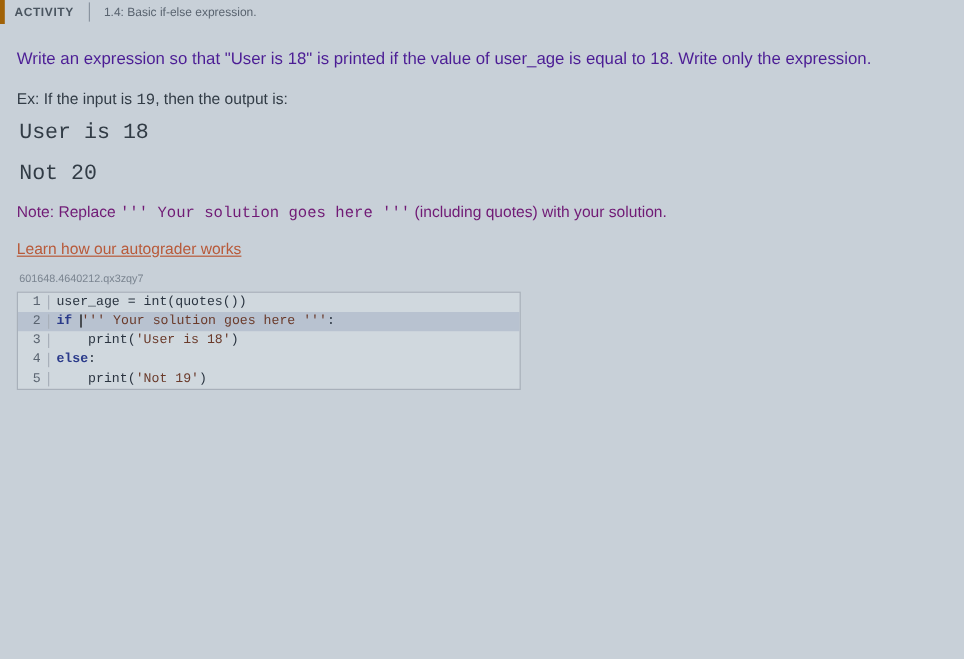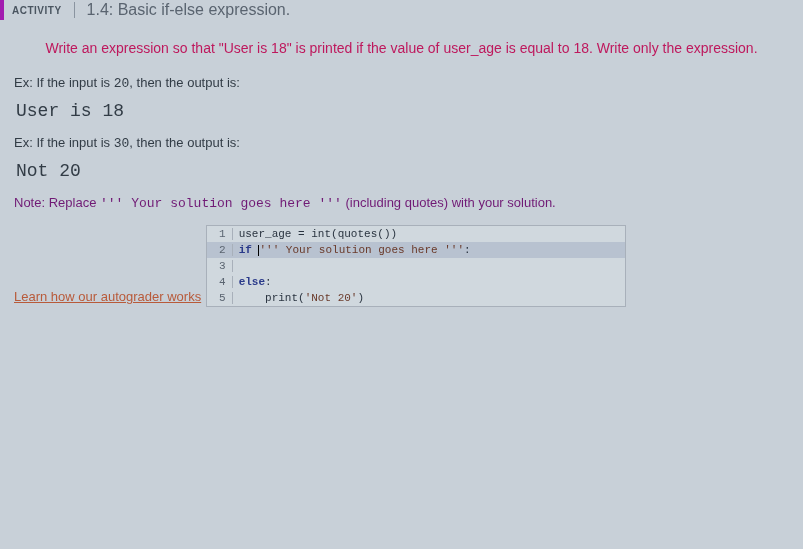--- a/index.html
+++ b/index.html
@@ -11,48 +11,47 @@
       font-family: Arial, Helvetica, sans-serif;
       background: #c8d0d8;
       width: 803px;
       height: 549px;
       overflow: hidden;
     }
     .header-bar {
       display: flex;
       align-items: center;
       height: 20px;
-      border-left: 4px solid #a21caf;
+      border-left: 4px solid #a16207;
       padding-left: 8px;
     }
     .activity-label {
       font-size: 10px;
       font-weight: bold;
       color: #4a5560;
       letter-spacing: 0.5px;
     }
     .vsep {
       width: 1px;
       height: 16px;
       background: #8a94a0;
       margin: 0 12px;
     }
     .section-title {
-      font-size: 16px;
+      font-size: 10px;
       color: #5a6470;
     }
     .content {
       padding: 18px 14px 10px 14px;
     }
     .instruction {
       font-size: 14px;
-      color: #be185d;
+      color: #4c1d95;
       line-height: 1.5;
       margin-bottom: 16px;
-      text-align: center;
     }
     .ex-label {
       font-size: 13px;
       color: #323c46;
       margin-bottom: 10px;
     }
     .mono-inline {
       font-family: "Courier New", Courier, monospace;
       font-size: 13px;
     }
@@ -128,51 +127,50 @@
   <span class="activity-label">ACTIVITY</span>
   <span class="vsep"></span>
   <span class="section-title">1.4: Basic if-else expression.</span>
 </div>
 
 <div class="content">
 
   <p class="instruction">Write an expression so that "User is 18" is printed if the value of user_age is equal to 18. Write only the expression.</p>
 
   <p class="ex-label">
-    <span>Ex: If the input is </span><span class="mono-inline">20</span><span>, then the output is:</span>
+    <span>Ex: If the input is </span><span class="mono-inline">19</span><span>, then the output is:</span>
   </p>
   <p class="mono-block">User is 18</p>
 
-  <p class="ex-label">
-    <span>Ex: If the input is </span><span class="mono-inline">30</span><span>, then the output is:</span>
-  </p>
   <p class="mono-block">Not 20</p>
 
   <p class="note">
     <span>Note: Replace </span><span class="mono-inline">''' Your solution goes here '''</span><span> (including quotes) with your solution.</span>
   </p>
 
   <a class="autograder-link">Learn how our autograder works</a>
 
+  <div class="hashline">601648.4640212.qx3zqy7</div>
 
   <div class="code-editor">
     <div class="code-line">
       <span class="gutter">1</span>
       <span class="code-text"><span>user_age = </span><span>int</span><span>(</span><span>quotes</span><span>())</span></span>
     </div>
     <div class="code-line highlight">
       <span class="gutter">2</span>
       <span class="code-text"><span class="kw">if </span><span class="cursor"></span><span class="str">''' Your solution goes here '''</span><span>:</span></span>
     </div>
     <div class="code-line">
       <span class="gutter">3</span>
+      <span class="code-text"><span>    </span><span>print</span><span>(</span><span class="str">'User is 18'</span><span>)</span></span>
     </div>
     <div class="code-line">
       <span class="gutter">4</span>
       <span class="code-text"><span class="kw">else</span><span>:</span></span>
     </div>
     <div class="code-line">
       <span class="gutter">5</span>
-      <span class="code-text"><span>    </span><span>print</span><span>(</span><span class="str">'Not 20'</span><span>)</span></span>
+      <span class="code-text"><span>    </span><span>print</span><span>(</span><span class="str">'Not 19'</span><span>)</span></span>
     </div>
   </div>
 
 </div>
 
 </body></html>

